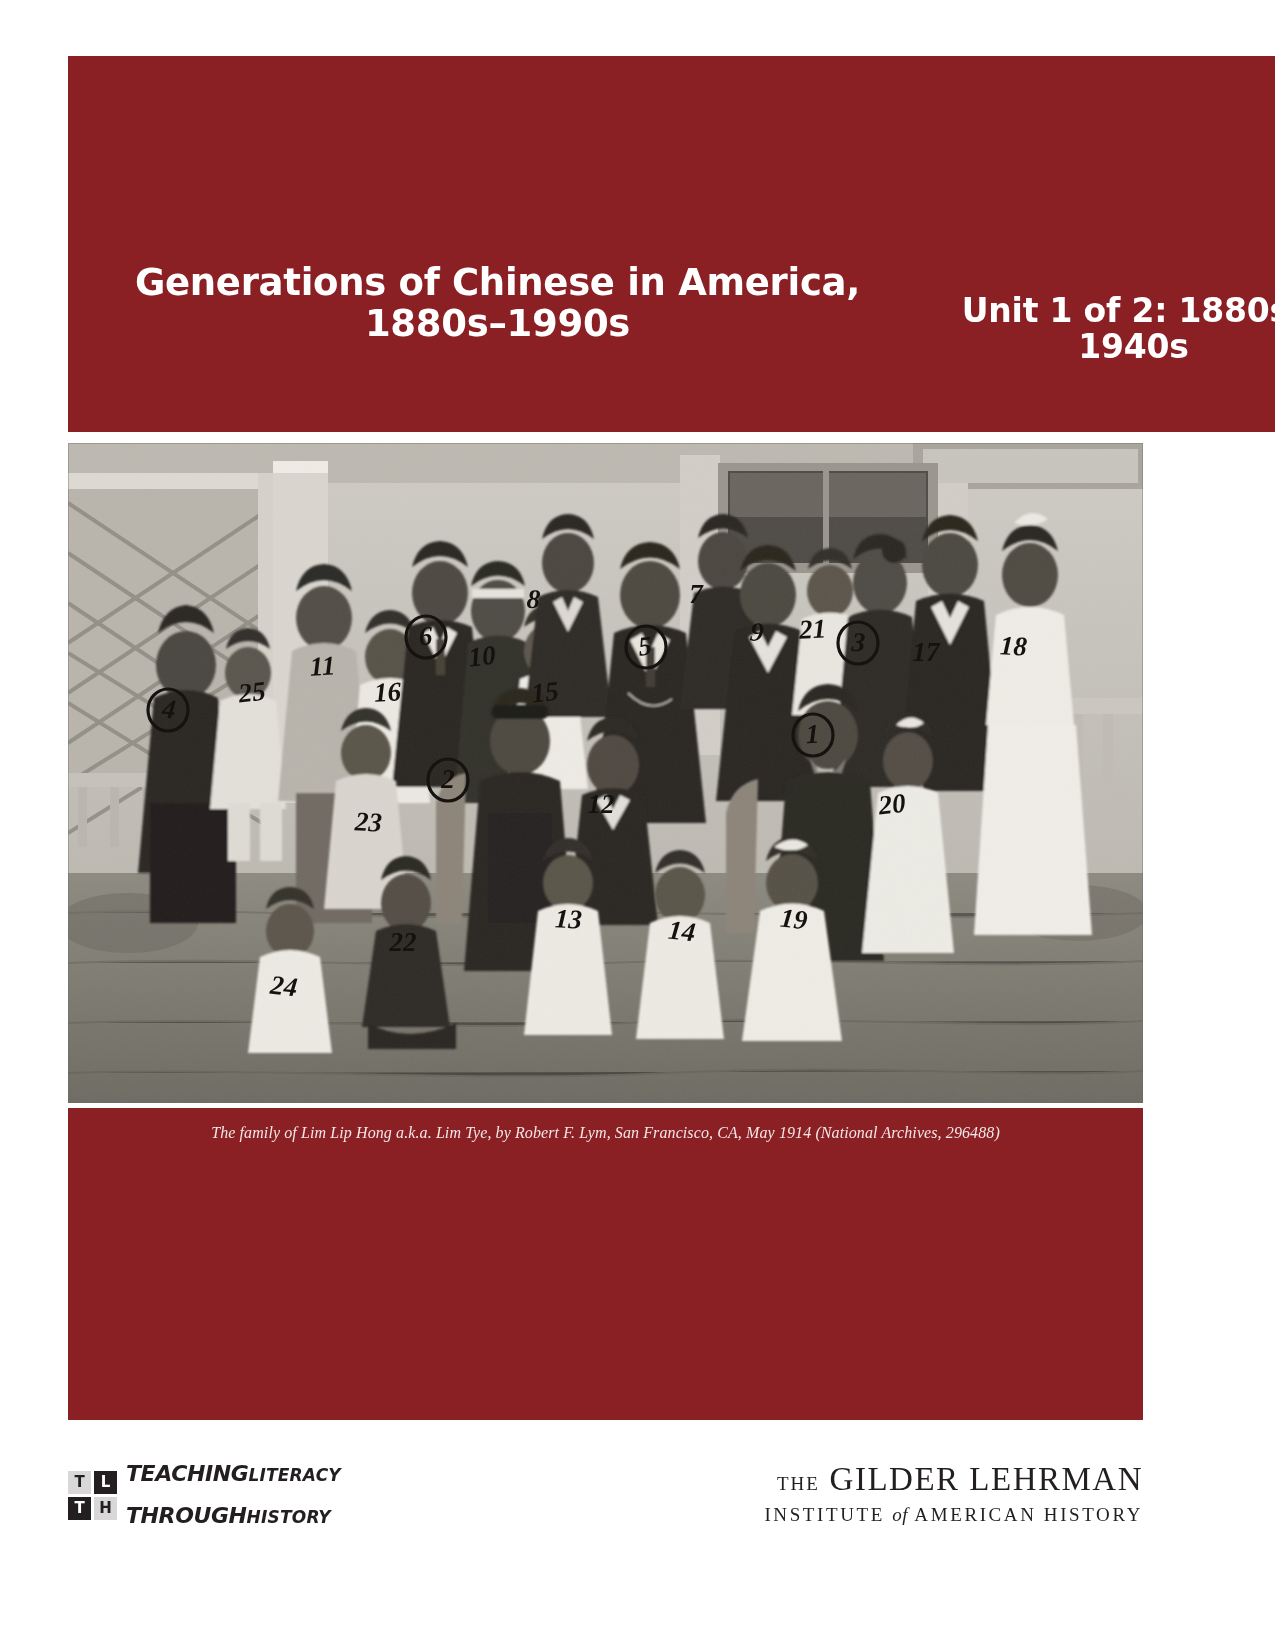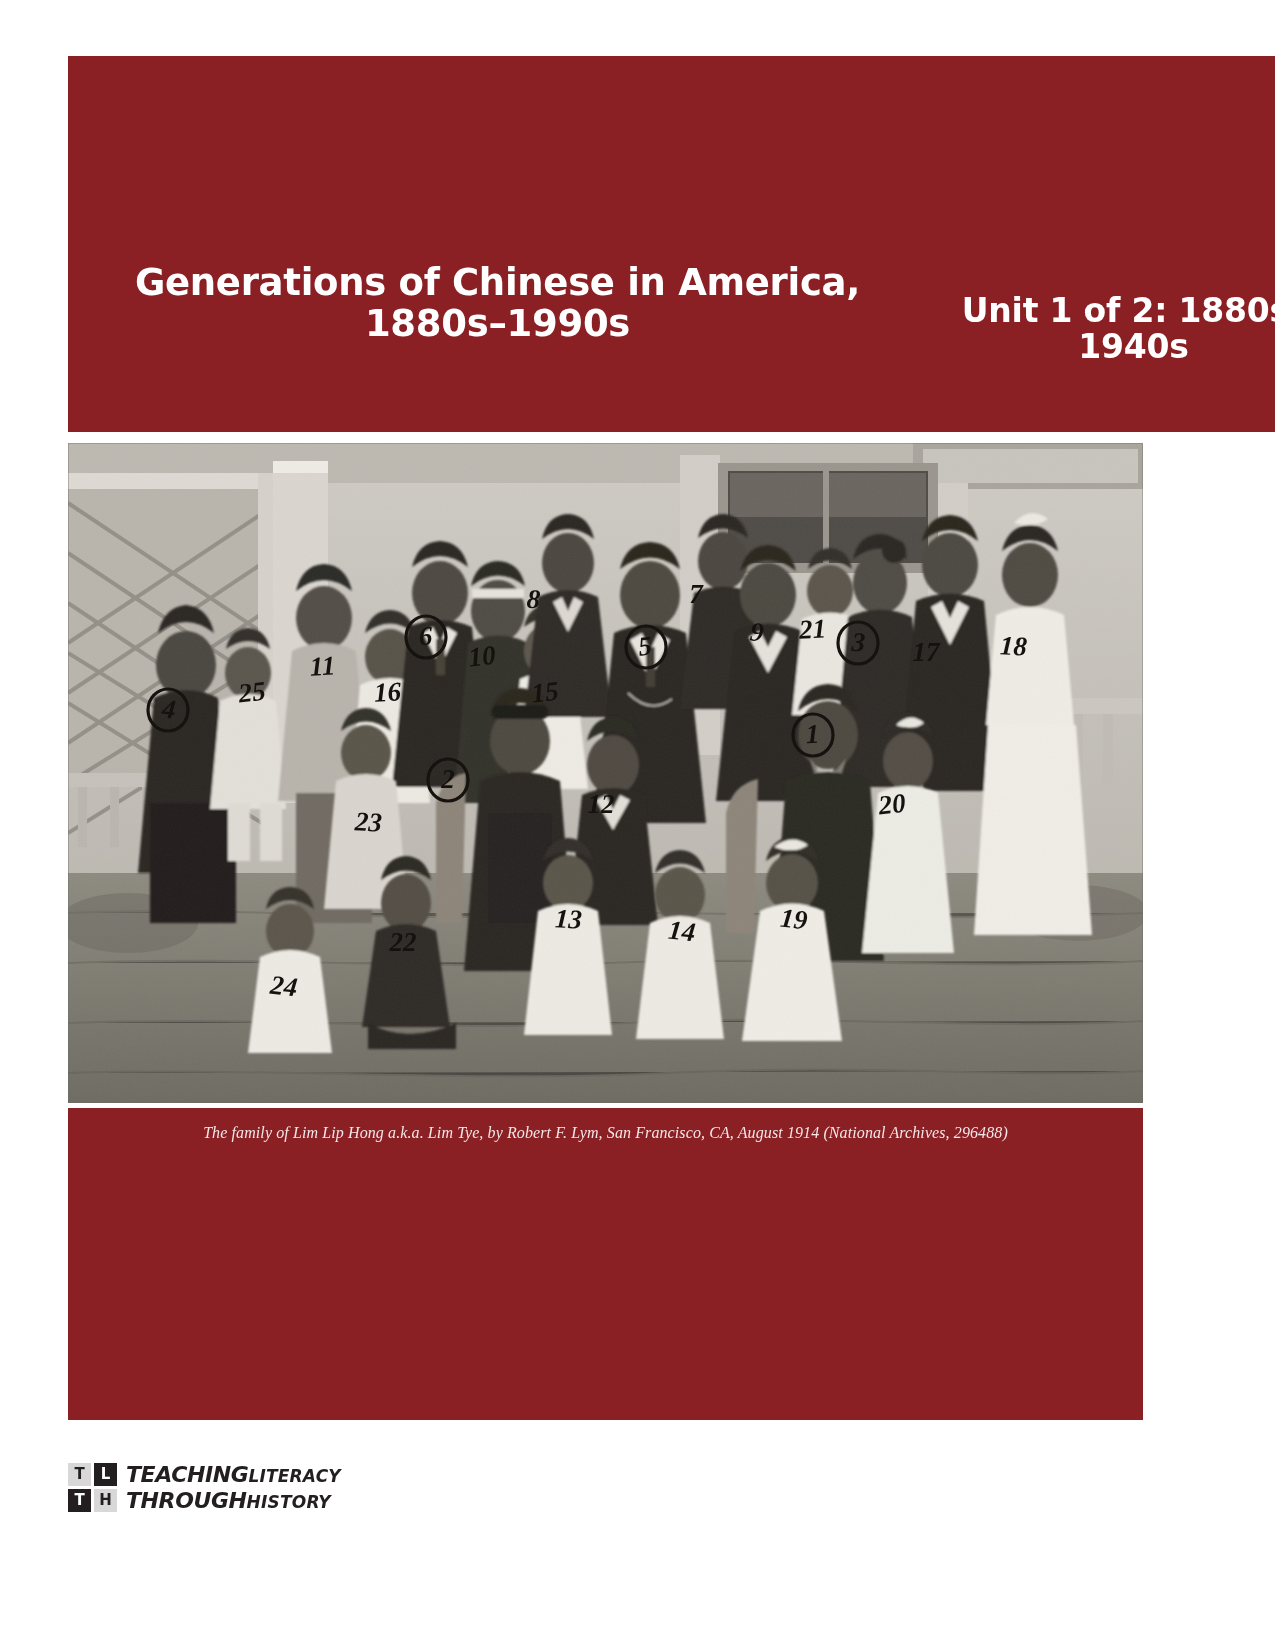--- a/index.html
+++ b/index.html
@@ -134,21 +134,21 @@
     font-weight: bold;
     color: #231f20;
     font-size: 22px;
     letter-spacing: -0.4px;
     white-space: nowrap;
   }
   .tlth-line .small {
     font-size: 17px;
     letter-spacing: 0.2px;
   }
-  .tlth-line + .tlth-line { margin-top: 4px; }
+  .tlth-line + .tlth-line { margin-top: 20px; }
 
   
   .gilder {
     position: absolute;
     right: 0;
     top: 6px;
     text-align: right;
     color: #231f20;
     font-family: "Liberation Serif", serif;
   }
@@ -489,21 +489,21 @@
             <text class="marker" x="215" y="552" text-anchor="middle" font-size="27" transform="rotate(6 215 552)">24</text>
           </g>
           <g>
             <text class="marker" x="185" y="258" text-anchor="middle" font-size="27" transform="rotate(-6 185 258)">25</text>
           </g>
         </g>
     </svg>
   </div>
 
   <div class="caption-band">
-    <div class="caption-text">The family of Lim Lip Hong a.k.a. Lim Tye, by Robert F. Lym, San Francisco, CA, August 1914 (National Archives, 296488)</div>
+    <div class="caption-text">The family of Lim Lip Hong a.k.a. Lim Tye, by Robert F. Lym, San Francisco, CA, May 1914 (National Archives, 296488)</div>
   </div>
 
   <div class="footer">
 
     <div class="tlth">
       <div class="tlth-grid">
         <div class="tlth-cell cell-light">T</div>
         <div class="tlth-cell cell-dark">L</div>
         <div class="tlth-cell cell-dark">T</div>
         <div class="tlth-cell cell-light">H</div>
@@ -511,16 +511,27 @@
       <div class="tlth-words">
         <div class="tlth-line">
           <span>TEACHING</span><span class="small">LITERACY</span>
         </div>
         <div class="tlth-line">
           <span>THROUGH</span><span class="small">HISTORY</span>
         </div>
       </div>
     </div>
 
+    <div class="gilder">
+      <div class="gilder-top">
+        <span class="the">THE</span>
+        <span>GILDER LEHRMAN</span>
+      </div>
+      <div class="gilder-bottom">
+        <span>INSTITUTE</span>
+        <span class="of">of</span>
+        <span>AMERICAN HISTORY</span>
+      </div>
+    </div>
 
   </div>
 
 </div>
 
 </body></html>

